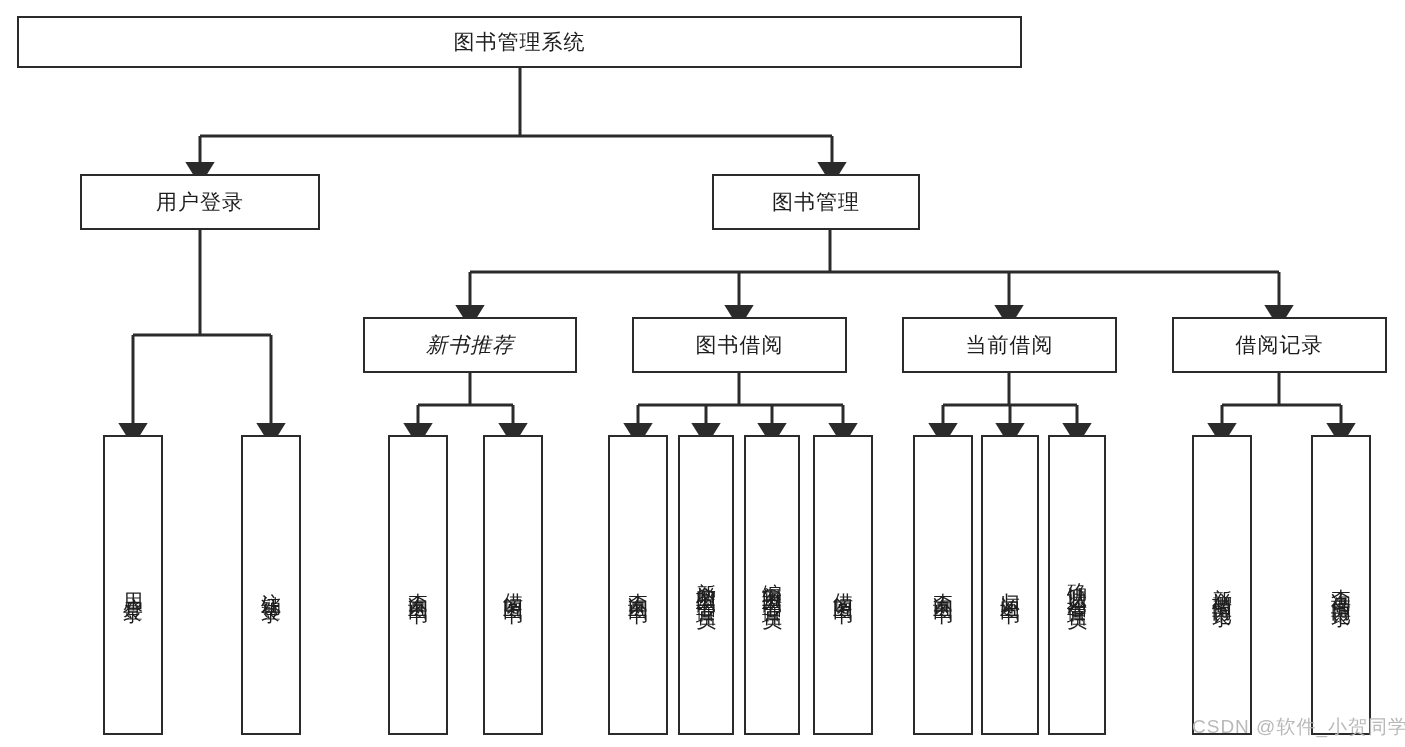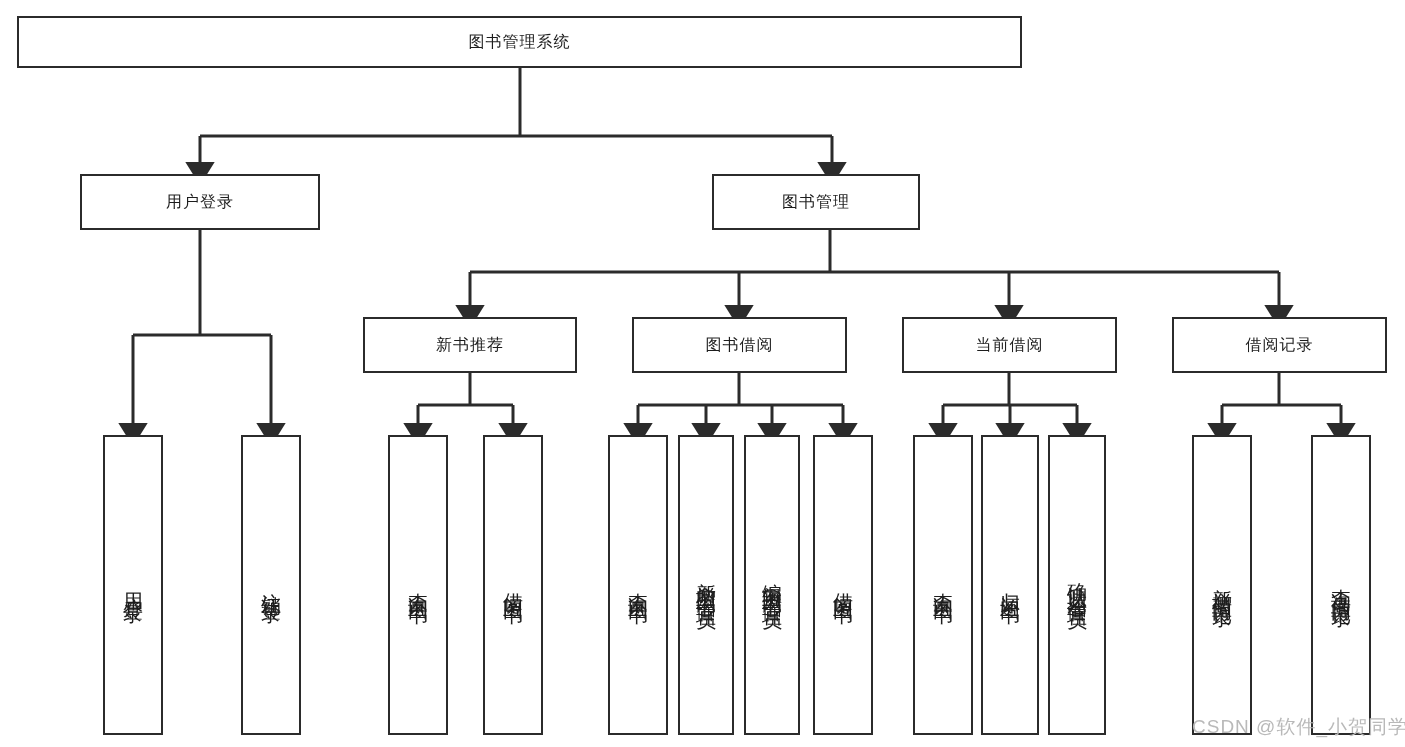--- a/index.html
+++ b/index.html
@@ -25,21 +25,21 @@
     position:absolute;
     box-sizing:border-box;
     border:2px solid #2b2b2b;
     background:#ffffff;
     display:flex;
     align-items:center;
     justify-content:center;
     text-align:center;
   }
   .node .lbl{
-    font-size:16px;
+    font-size:21px;
     line-height:1.15;
     letter-spacing:1px;
     color:#1d1d1d;
     white-space:nowrap;
   }
   
   .node.vert{
     align-items:center;
     justify-content:center;
   }
@@ -120,21 +120,21 @@
     <span class="lbl">图书管理系统</span>
   </div>
 
   <div class="node" style="left:80px;top:174px;width:240px;height:56px;">
     <span class="lbl">用户登录</span>
   </div>
   <div class="node" style="left:712px;top:174px;width:208px;height:56px;">
     <span class="lbl">图书管理</span>
   </div>
 
-  <div class="node" style="left:363px;top:317px;width:214px;height:56px;">
+  <div class="node" style="left:363px;top:317px;width:214px;height:56px;font-style:italic;">
     <span class="lbl">新书推荐</span>
   </div>
   <div class="node" style="left:632px;top:317px;width:215px;height:56px;align-items:center;">
     <span class="lbl">图书借阅</span>
   </div>
   <div class="node" style="left:902px;top:317px;width:215px;height:56px;">
     <span class="lbl">当前借阅</span>
   </div>
   <div class="node" style="left:1172px;top:317px;width:215px;height:56px;">
     <span class="lbl">借阅记录</span>

